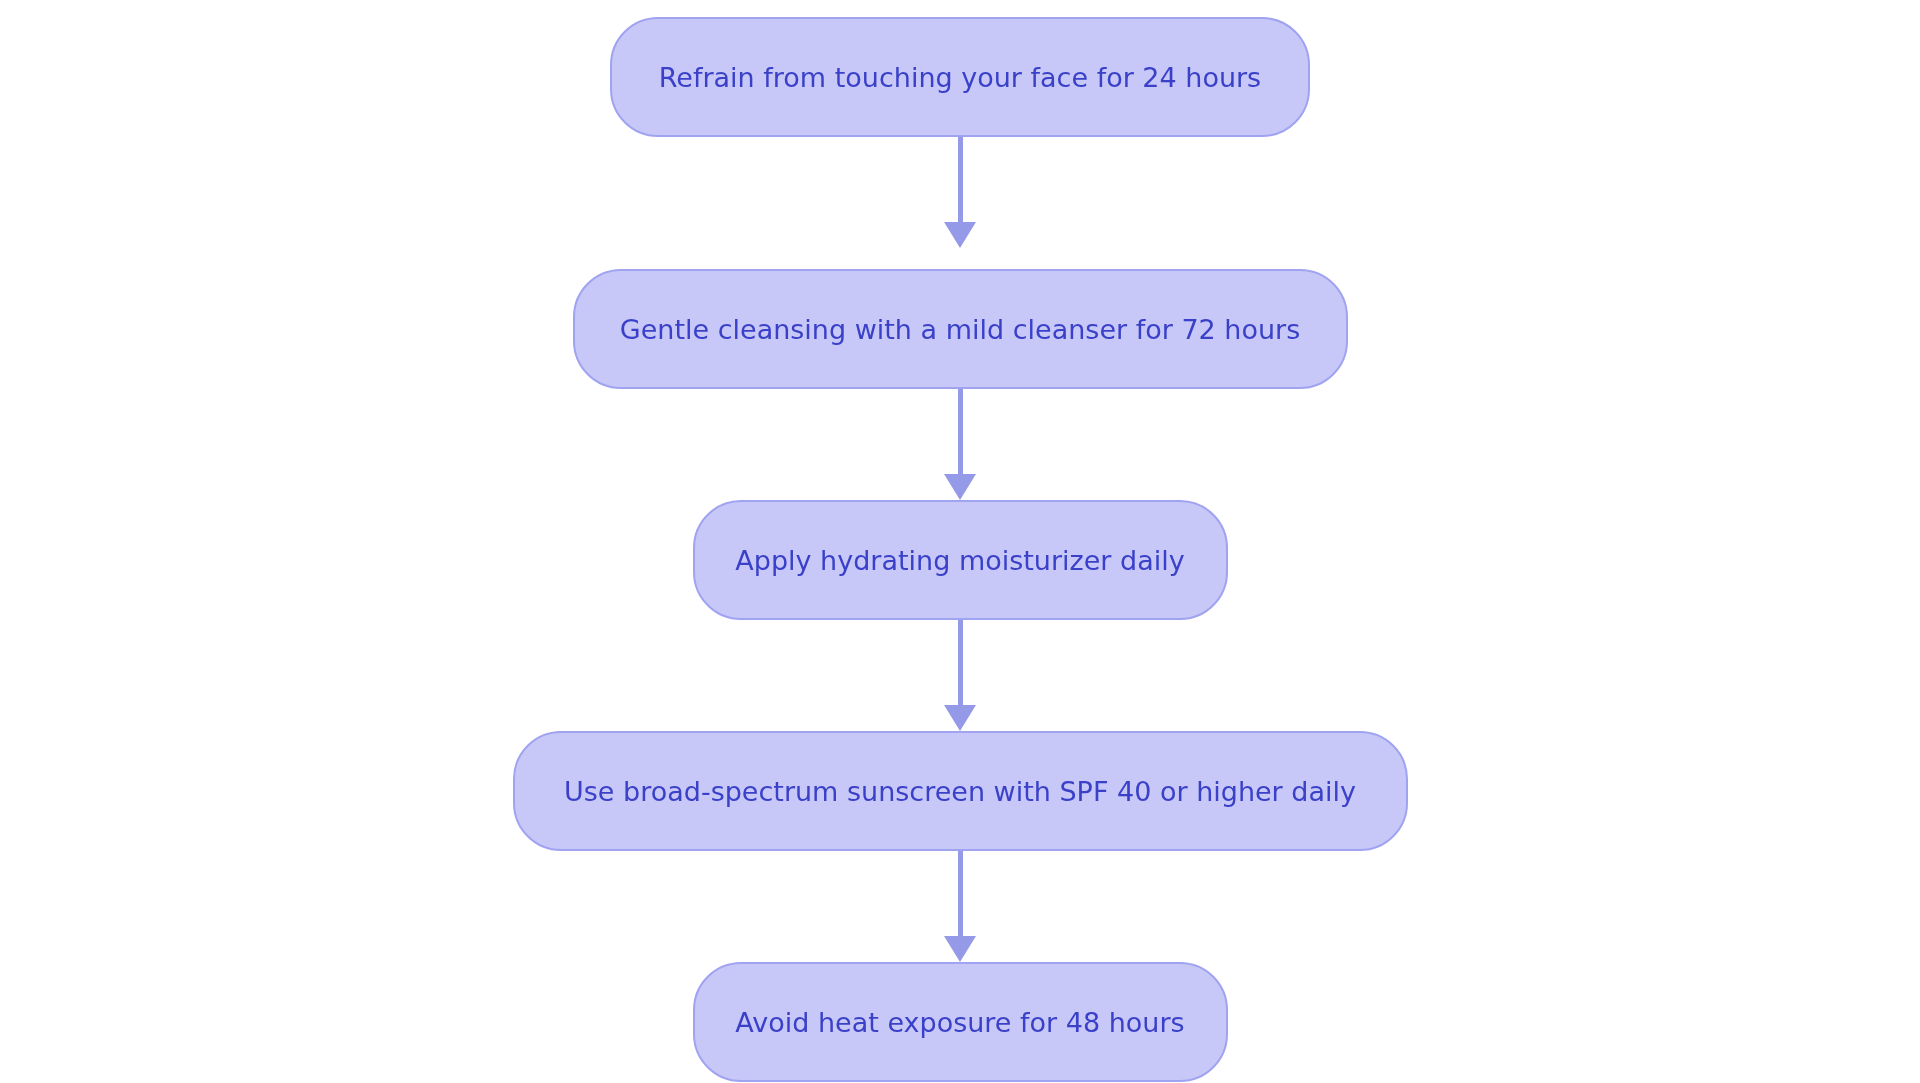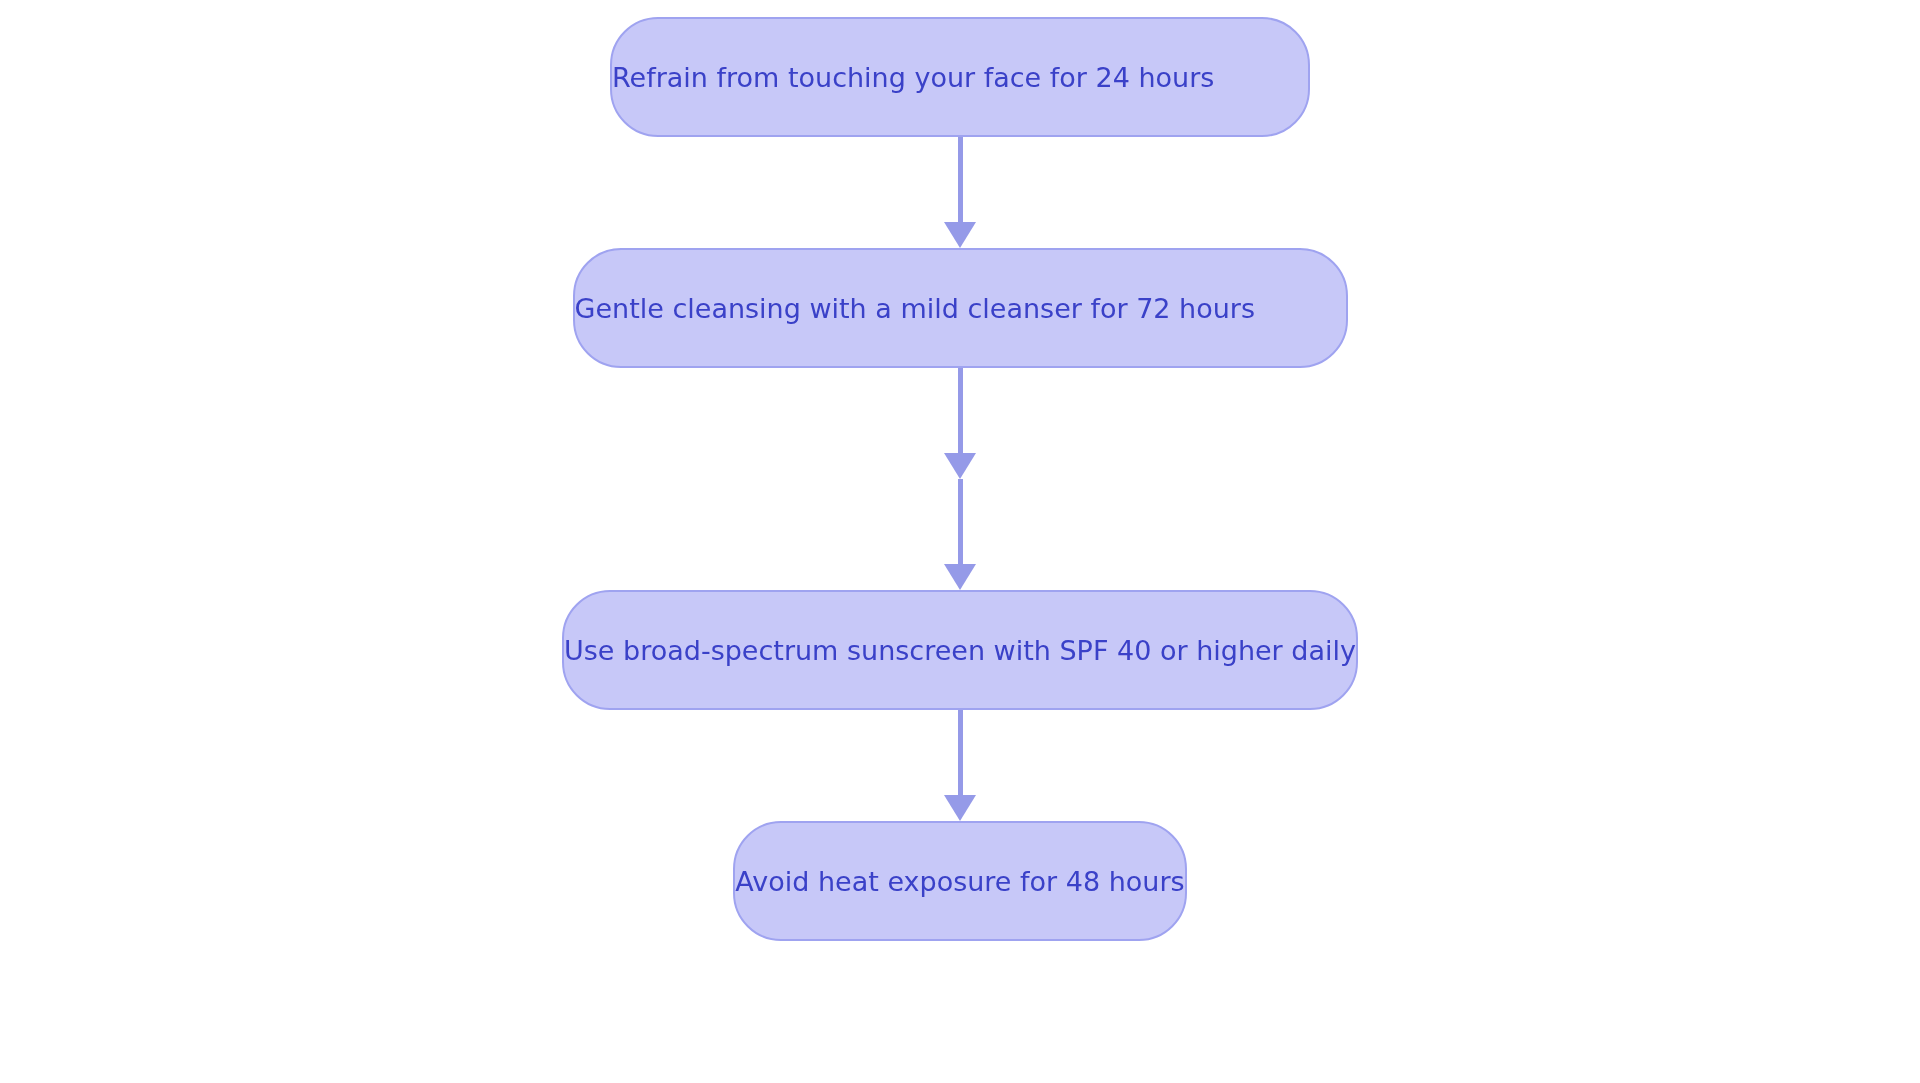--- a/index.html
+++ b/index.html
@@ -27,32 +27,32 @@
     align-items: center;
     padding-top: 17px;
   }
   .flow-node {
     height: 120px;
     border-radius: 48px;
     background: var(--node_fill);
     border: 2px solid var(--node_border);
     display: flex;
     align-items: center;
-    justify-content: flex-start;
+    justify-content: center;
     flex: 0 0 auto;
   }
   .flow-node .node-label {
     color: var(--text);
     font-size: 27px;
     white-space: nowrap;
     line-height: 1;
   }
   
   .flow-node:nth-of-type(1) { width: 700px; }
-  .flow-node:nth-of-type(3) { width: 775px; }
+  .flow-node:nth-of-type(3) { width: 775px; margin-top: 21px; }
   .flow-node:nth-of-type(5) { width: 535px; }
   .flow-node:nth-of-type(7) { width: 895px; }
   .flow-node:nth-of-type(9) { width: 535px; }
   .connector {
     height: 111px;
     display: flex;
     flex-direction: column;
     align-items: center;
     flex: 0 0 auto;
   }
@@ -85,20 +85,23 @@
 
   <div class="flow-node">
     <span class="node-label">Gentle cleansing with a mild cleanser for 72 hours</span>
   </div>
 
   <div class="connector">
     <div class="arrow-line"></div>
     <div class="arrowhead"></div>
   </div>
 
+  <div class="flow-node">
+    <span class="node-label">Apply hydrating moisturizer daily</span>
+  </div>
 
   <div class="connector">
     <div class="arrow-line"></div>
     <div class="arrowhead"></div>
   </div>
 
   <div class="flow-node">
     <span class="node-label">Use broad-spectrum sunscreen with SPF 40 or higher daily</span>
   </div>
 

